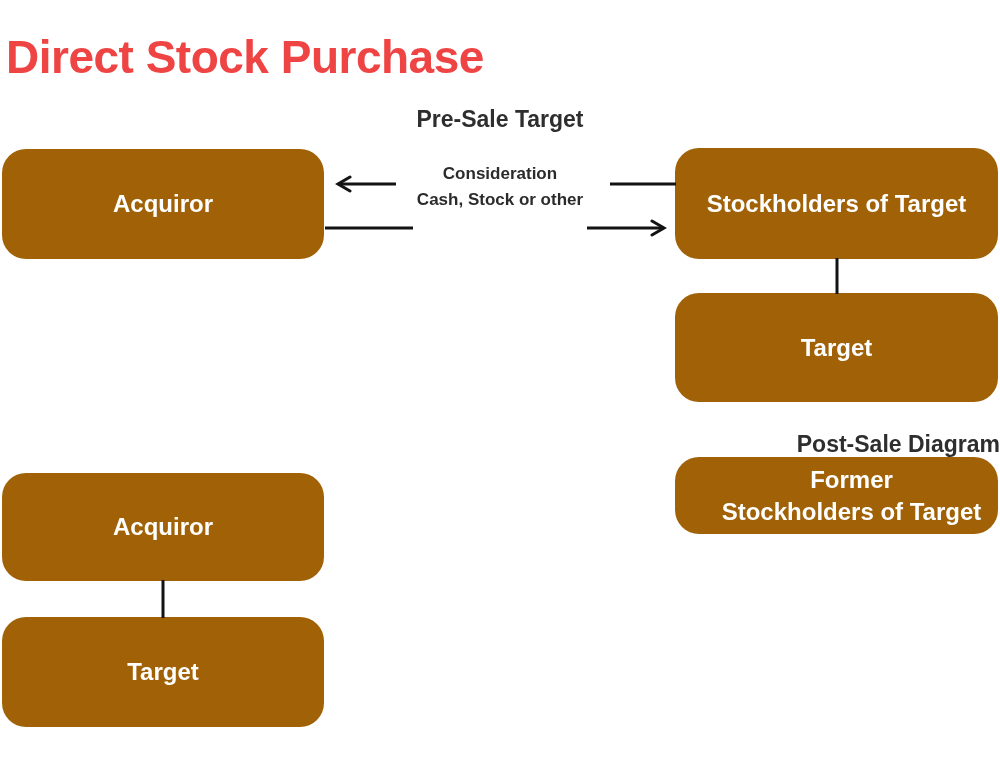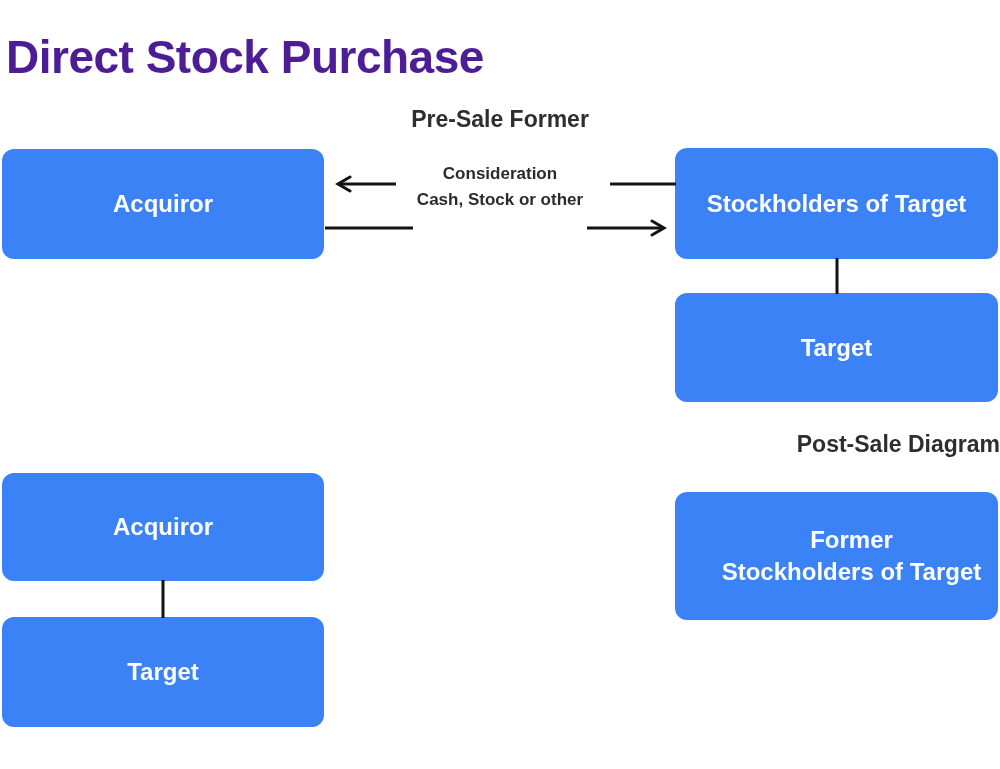--- a/index.html
+++ b/index.html
@@ -16,57 +16,57 @@
     overflow: hidden;
   }
   .page-title {
     position: absolute;
     left: 6px;
     top: 30px;
     margin: 0;
     font-size: 46px;
     font-weight: 800;
     letter-spacing: -0.5px;
-    color: #4c1d95;
+    color: #ef4444;
     white-space: nowrap;
   }
   .section-heading {
     position: absolute;
     left: 0;
     width: 1000px;
     text-align: center;
     font-size: 23px;
     font-weight: 700;
     color: #2e2e2e;
   }
   .pre-heading  { top: 106px; }
   .post-heading { top: 431px; text-align: right; }
 
   .box {
     position: absolute;
-    background: #3b82f6;
-    border-radius: 12px;
+    background: #a16207;
+    border-radius: 24px;
     color: #ffffff;
     font-weight: 700;
     font-size: 24px;
     line-height: 1.32;
     display: flex;
     flex-direction: column;
     align-items: center;
     justify-content: center;
     text-align: center;
     box-sizing: border-box;
     padding: 4px 10px;
   }
   .box-pre-acquiror     { left: 2px;   top: 149px; width: 322px; height: 110px; }
   .box-pre-stockholders { left: 675px; top: 148px; width: 323px; height: 111px; }
   .box-pre-target       { left: 675px; top: 293px; width: 323px; height: 109px; }
   .box-post-acquiror    { left: 2px;   top: 473px; width: 322px; height: 108px; }
   .box-post-target      { left: 2px;   top: 617px; width: 322px; height: 110px; }
-  .box-post-former      { left: 675px; top: 492px; width: 323px; height: 128px; padding-left: 40px; }
+  .box-post-former      { left: 675px; top: 457px; width: 323px; height: 77px; padding-left: 40px; }
 
   .arrow-label {
     position: absolute;
     color: #2b2b2b;
     font-weight: 700;
     font-size: 17px;
     text-align: center;
     line-height: 1.5;
   }
   .label-consideration { left: 380px; top: 161px; width: 240px; }
@@ -85,21 +85,21 @@
     stroke-width: 3;
   }
 </style>
 </head>
 <body>
 
 <div class="canvas">
 
   <h1 class="page-title">Direct Stock Purchase</h1>
 
-  <div class="section-heading pre-heading">Pre-Sale Former</div>
+  <div class="section-heading pre-heading">Pre-Sale Target</div>
 
   <div class="box box-pre-acquiror">
     <span>Acquiror</span>
   </div>
 
   <div class="box box-pre-stockholders">
     <span>Stockholders of Target</span>
   </div>
 
   <div class="box box-pre-target">

